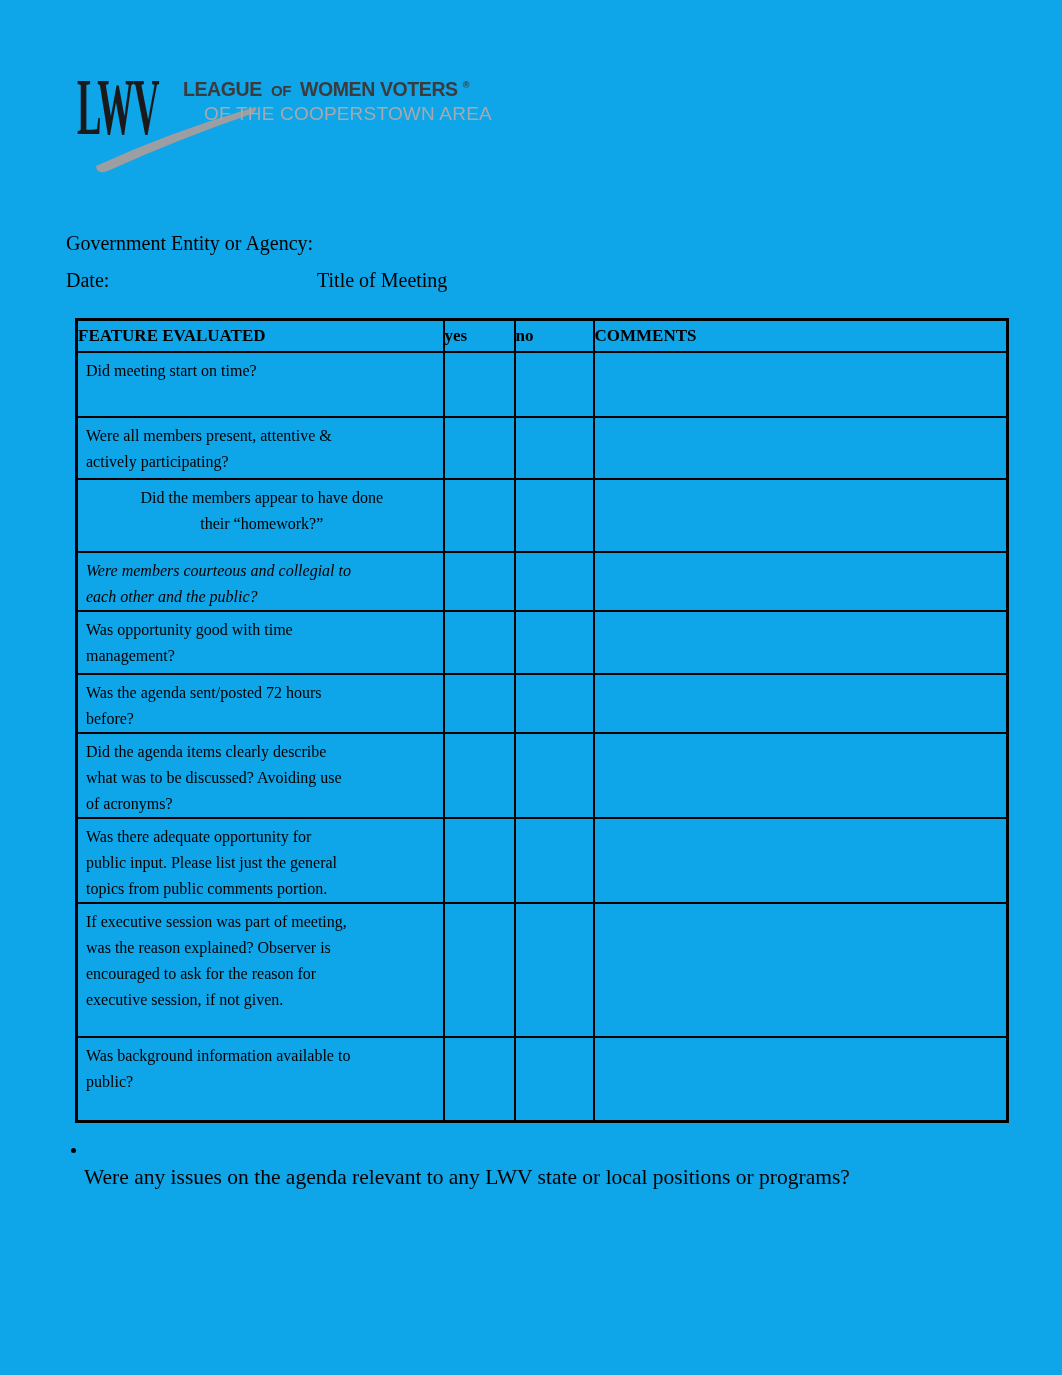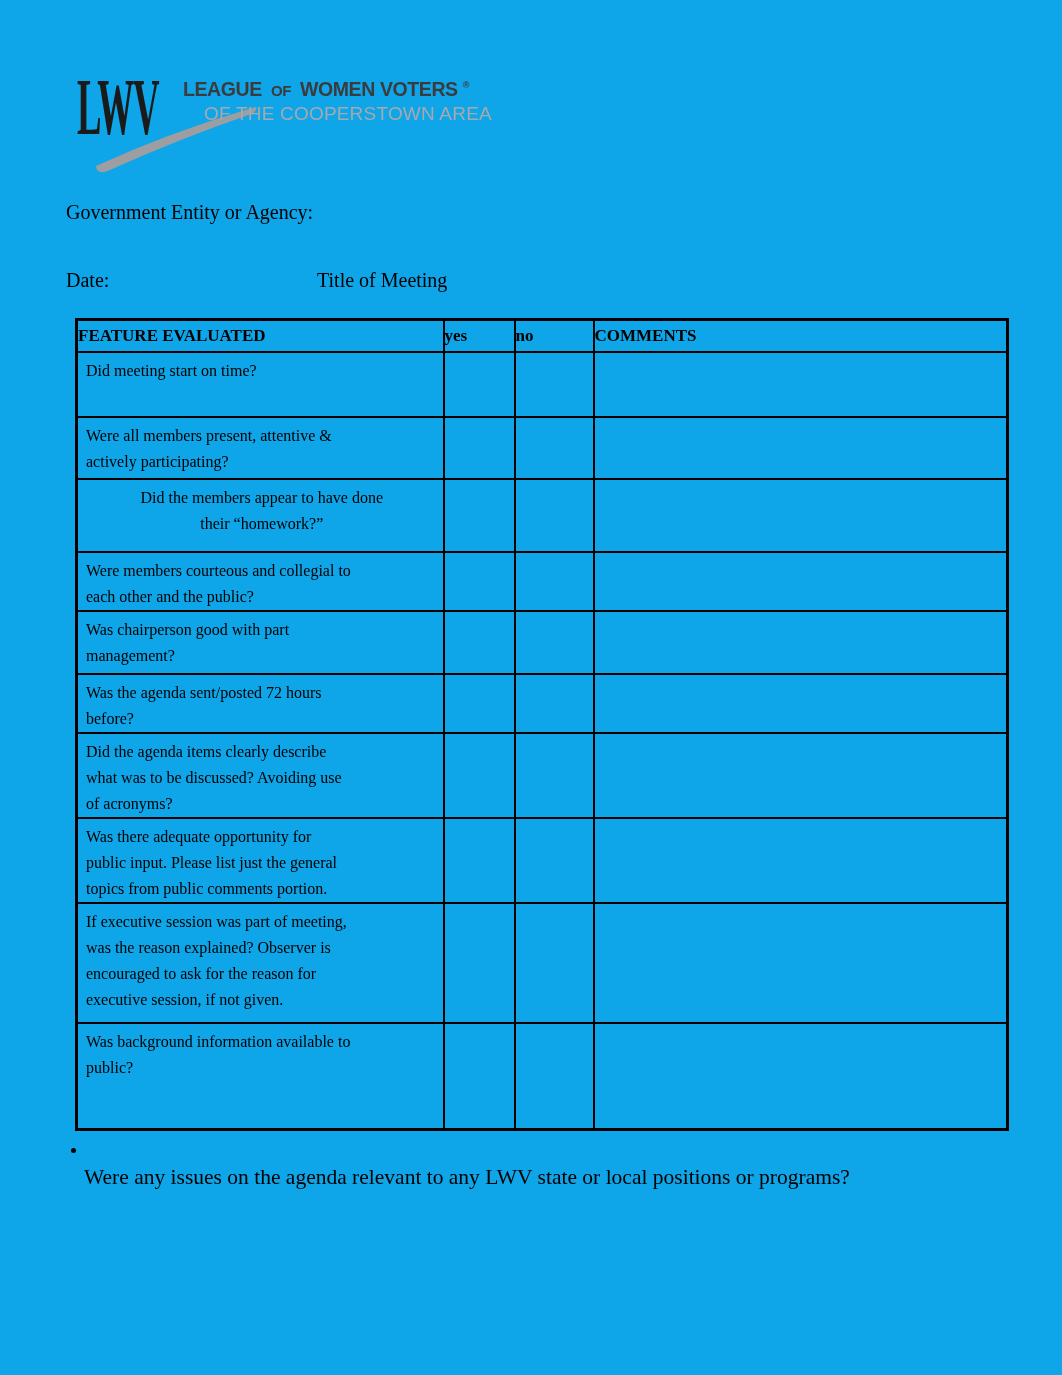--- a/index.html
+++ b/index.html
@@ -10,21 +10,21 @@
     margin: 0 auto;
     background: #0ea5e9;
     font-family: "Liberation Serif", "DejaVu Serif", serif;
     color: #000000;
     overflow: hidden;
   }
   
   .logo-svg { position:absolute; left:70px; top:70px; }
   
   .lbl { position:absolute; font-size:20px; line-height:24px; white-space:nowrap; }
-  .lbl-agency { left:66px; top:200px; }
+  .lbl-agency { left:66px; top:231px; }
   .lbl-date   { left:66px; top:268px; }
   .lbl-title  { left:317px; top:268px; }
   
   table.eval {
     position:absolute; left:75px; top:318px;
     width:931px; border-collapse:collapse; table-layout:fixed;
     border:3px solid #000;
   }
   table.eval th, table.eval td {
     border:2px solid #000;
@@ -40,27 +40,27 @@
   }
   .q {
     padding:5px 5px 0 8px;
     font-size:16px;
     line-height:26px;
     white-space:pre-line;
   }
   tr.h65  { height:65px; }
   tr.h62  { height:62px; }
   tr.h73  { height:73px;text-align:center; }
-  tr.h65b { height:57px; }
+  tr.h65b { height:57px;font-style:italic; }
   tr.h63  { height:63px; }
   tr.h60  { height:56px; }
   tr.h85  { height:85px; }
   tr.h96  { height:72px; }
-  tr.h122 { height:120px; }
-  tr.h85b { height:107px; }
+  tr.h122 { height:134px; }
+  tr.h85b { height:85px; }
   
   .bullet-dot {
     position:absolute; left:71px; top:1148px;
     width:5px; height:5px; border-radius:50%; background:#000;
   }
   .foot { position:absolute; font-size:21.5px; line-height:28px; white-space:nowrap; }
   .foot-q1 { left:84px; top:1163px; }
   .foot-q2 { left:92px; top:1194px; }
 </style>
 </head>
@@ -134,21 +134,21 @@
         <td>
             <div class="q">Were members courteous and collegial to
 each other and the public?</div>
           </td>
         <td></td>
         <td></td>
         <td></td>
       </tr>
       <tr class="h63">
         <td>
-            <div class="q">Was chairperson good with part
+            <div class="q">Was opportunity good with time
 management?</div>
           </td>
         <td></td>
         <td></td>
         <td></td>
       </tr>
       <tr class="h60">
         <td>
             <div class="q">Was the agenda sent/posted 72 hours
 before?</div>

